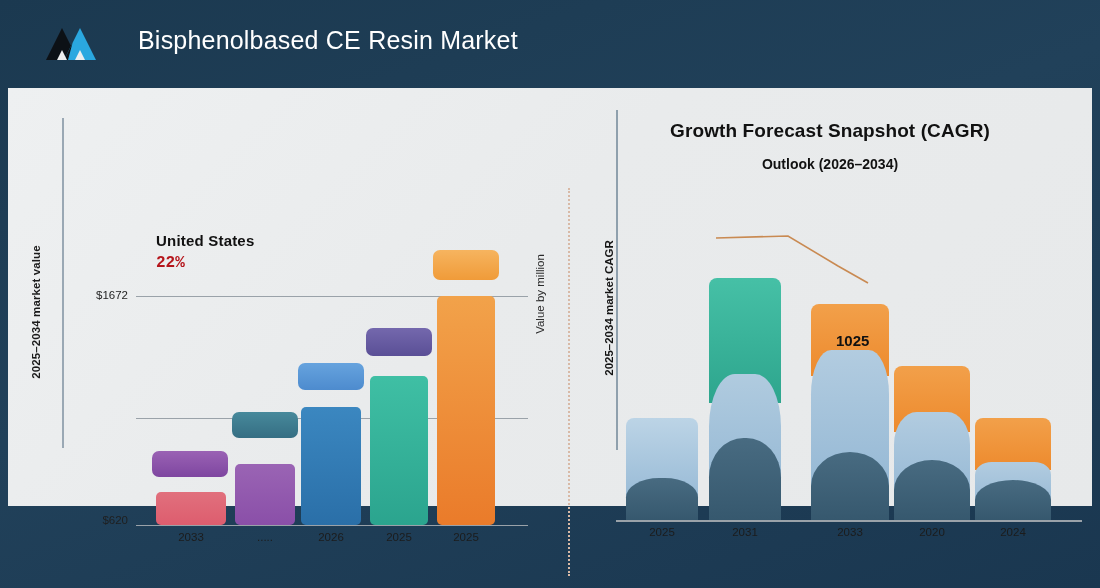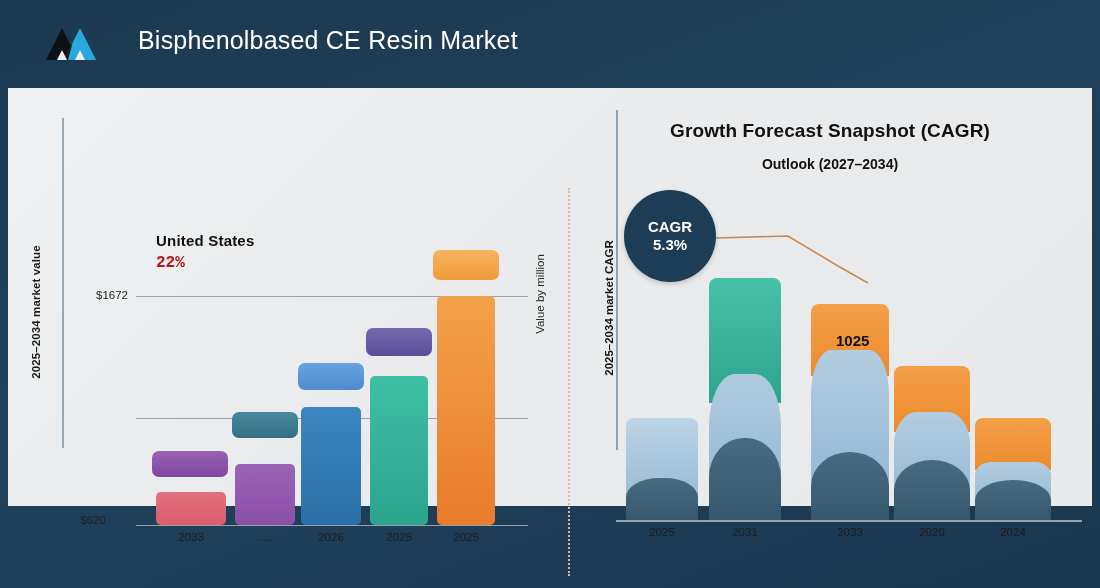--- a/index.html
+++ b/index.html
@@ -128,21 +128,21 @@
       <div class="callout-region">
         <div class="callout-country">United States</div>
         <div class="callout-pct">22%</div>
       </div>
 
       <div class="gridline" style="top:208px;"></div>
       <div class="gridline" style="top:330px;"></div>
       <div class="lbaseline"></div>
 
       <div class="ytick" style="left:50px;top:201px;">$1672</div>
-      <div class="ytick" style="left:50px;top:426px;text-align:center;">$620</div>
+      <div class="ytick" style="left:50px;top:426px;">$620</div>
 
       <div class="bar" style="left:148px;top:404px;width:70px;height:33px;
                   background:linear-gradient(180deg,#e1707d 0%,#dd5d6e 100%);"></div>
       <div class="capbar" style="left:144px;top:363px;width:76px;height:26px;
                   background:linear-gradient(180deg,#9a62b4 0%,#7e46a0 100%);"></div>
 
       <div class="bar" style="left:227px;top:376px;width:60px;height:61px;
                   background:linear-gradient(180deg,#9a64b4 0%,#8a4fa8 100%);"></div>
       <div class="capbar" style="left:224px;top:324px;width:66px;height:26px;
                   background:linear-gradient(180deg,#47899b 0%,#356e83 100%);"></div>
@@ -171,30 +171,26 @@
 
     <div class="divider-dotted"></div>
 
     <div class="rchart">
 
       <div class="r-axis"></div>
 
       <div class="y-title-r">2025–2034 market CAGR</div>
 
       <div class="r-title">Growth Forecast Snapshot (CAGR)</div>
-      <div class="r-sub">Outlook (2027–2034)</div>
+      <div class="r-sub">Outlook (2026–2034)</div>
 
       <svg style="position:absolute;left:0;top:0;width:524px;height:418px;">
         <polyline points="148,150 220,148 270,178 300,195" fill="none" stroke="#c98a52" stroke-width="1.6"></polyline>
       </svg>
 
-      <div class="bubble">
-        <div>CAGR</div>
-        <div>5.3%</div>
-      </div>
 
       <div class="stack" style="left:58px;top:330px;width:72px;height:102px;">
         <div class="seg seg-top" style="top:0;height:102px;background:linear-gradient(180deg,#bcd4e6 0%,#8fb4d2 100%);"></div>
         <div class="arc" style="top:60px;height:42px;background:linear-gradient(180deg,#486b81 0%,#36586e 100%);
                     border-radius:46% 46% 0 0;"></div>
       </div>
 
       <div class="stack" style="left:141px;top:190px;width:72px;height:242px;">
         <div class="seg seg-top" style="top:0;height:125px;background:linear-gradient(180deg,#46c0a6 0%,#2da58d 100%);"></div>
         <div class="arc" style="top:96px;height:146px;background:linear-gradient(180deg,#b0cbdf 0%,#8fb4d2 100%);

